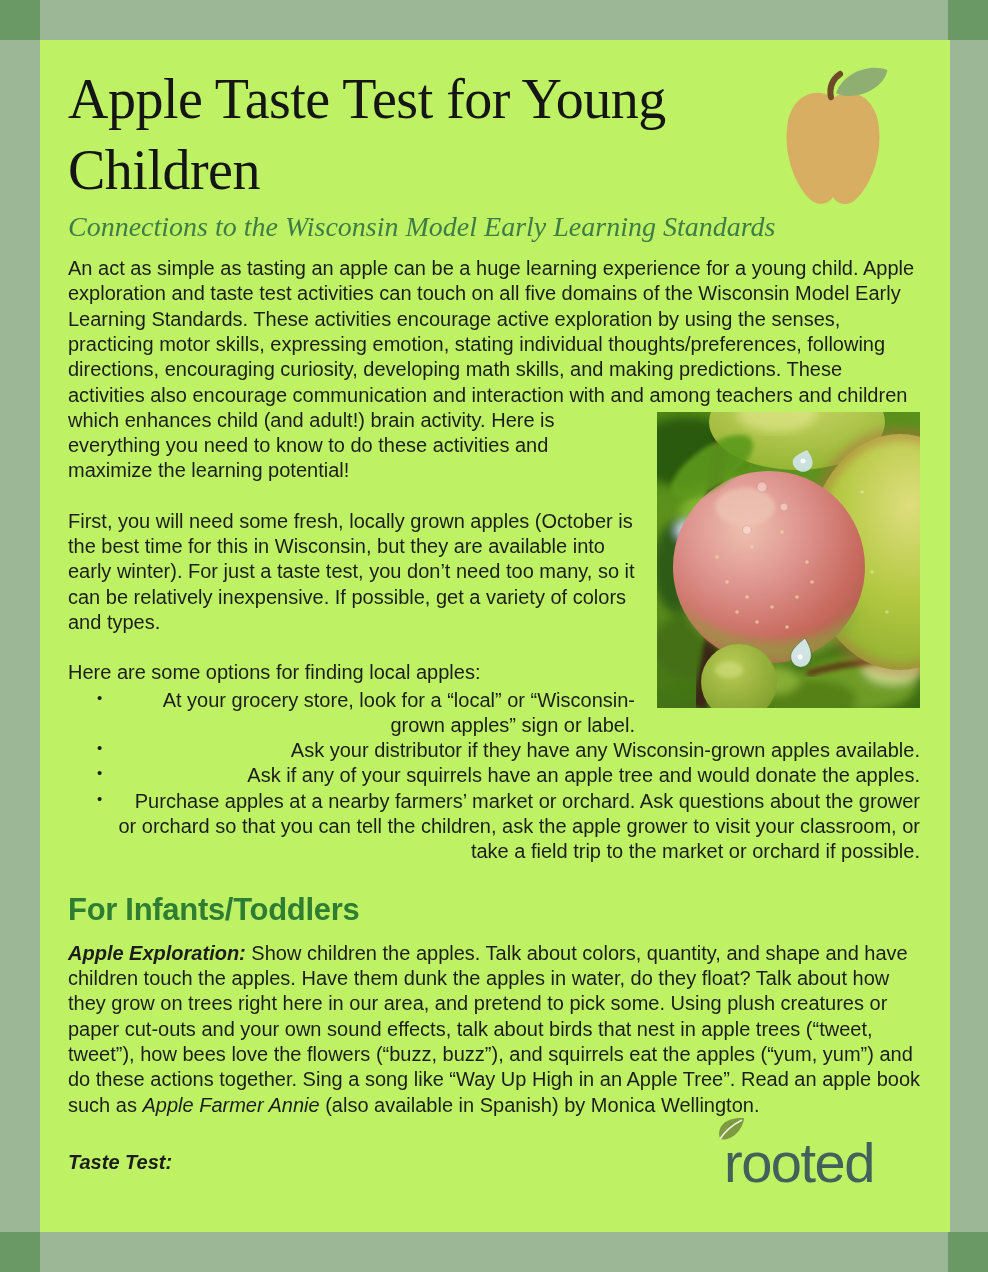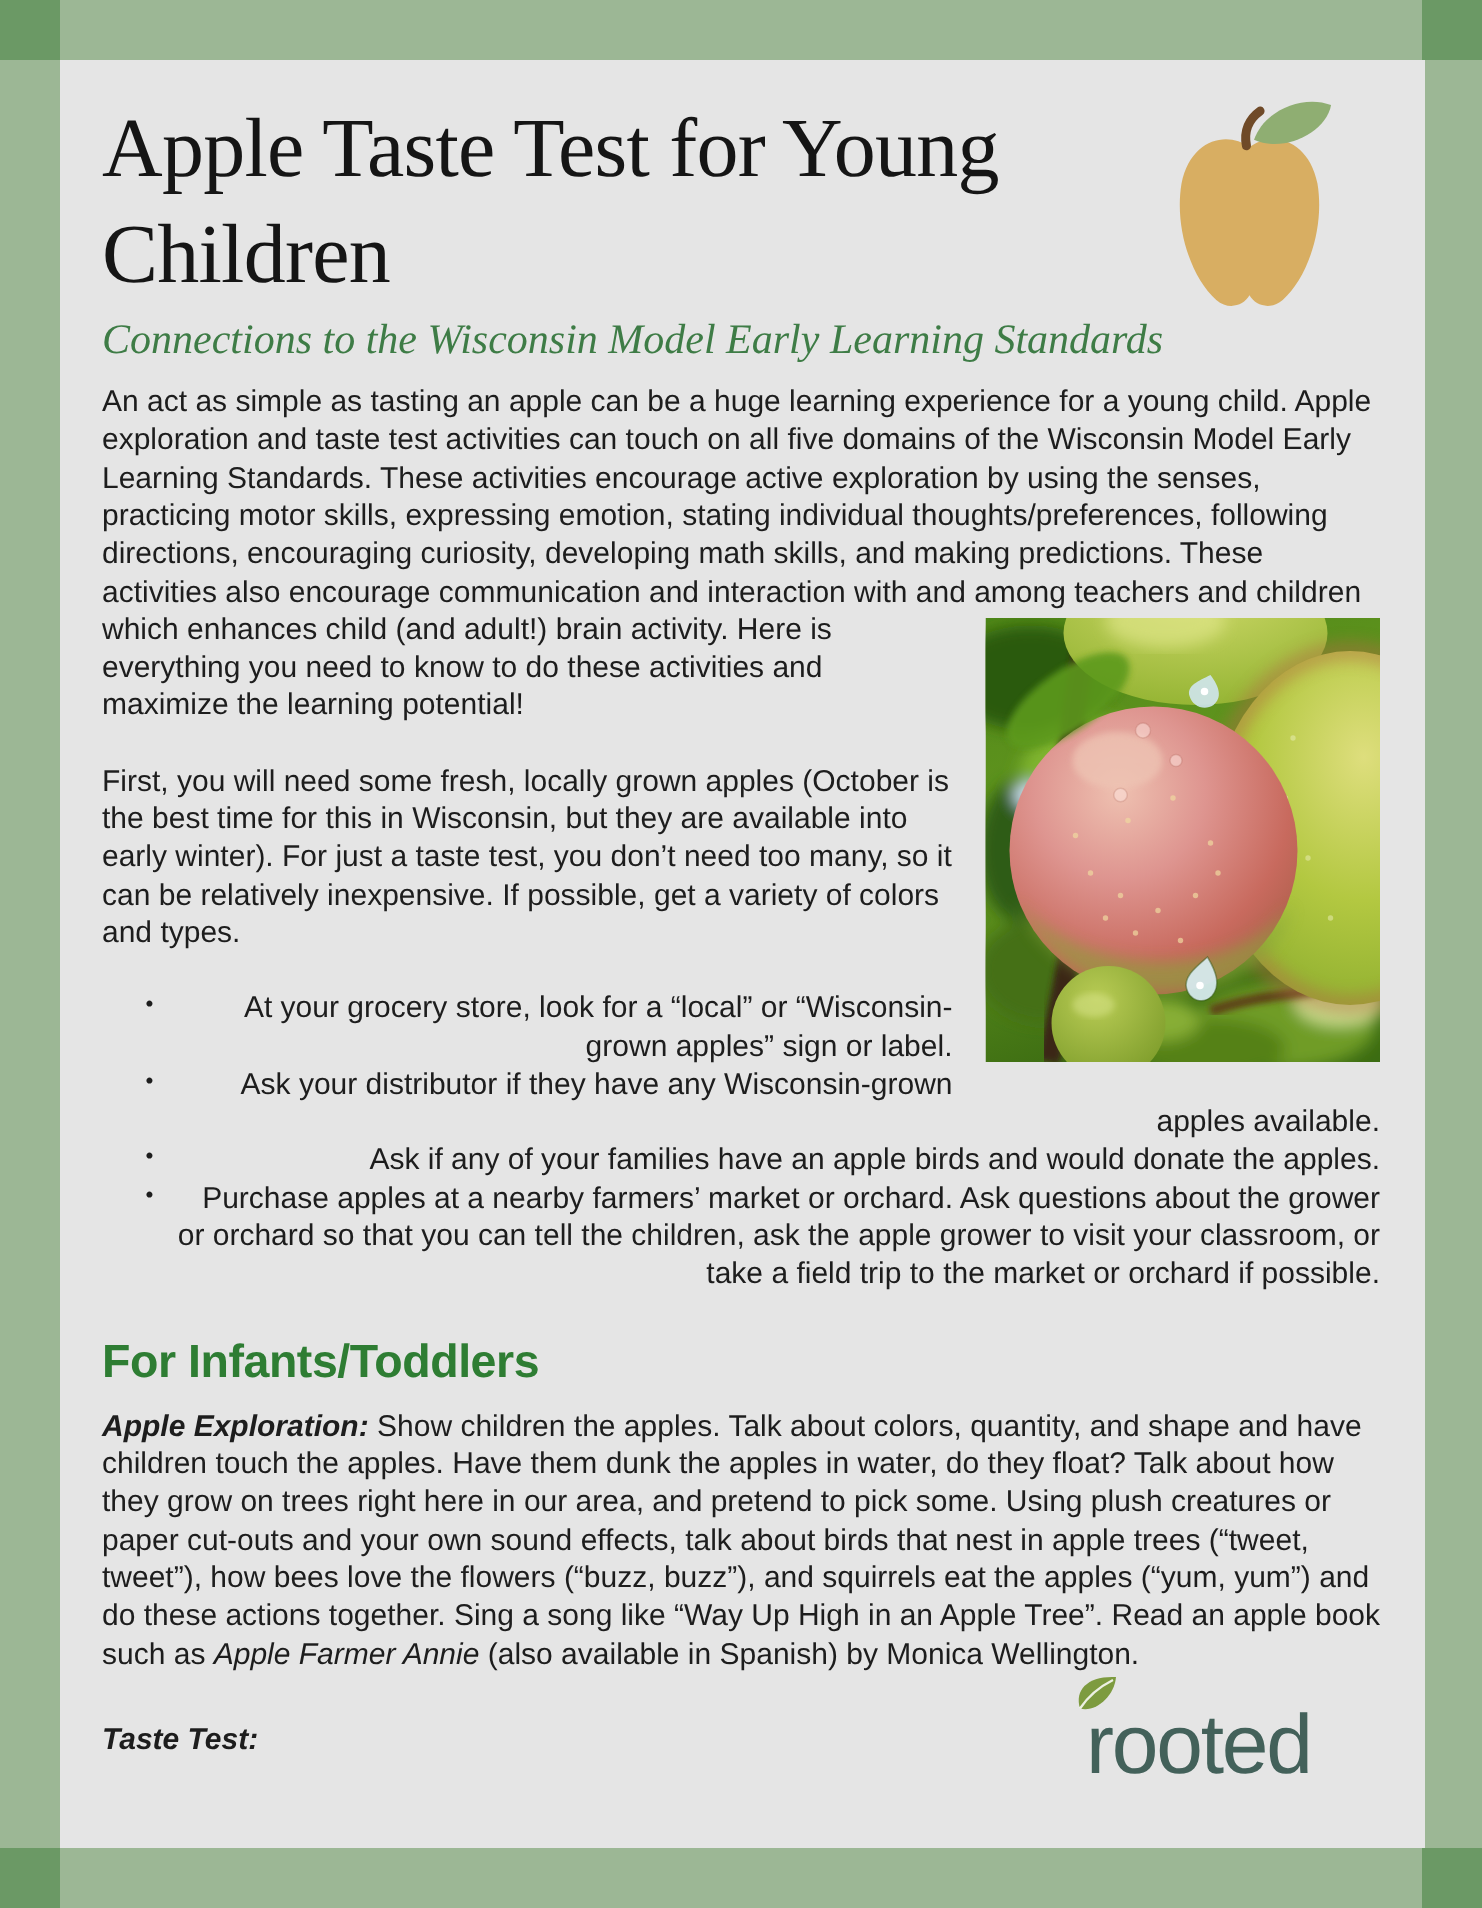--- a/index.html
+++ b/index.html
@@ -9,21 +9,21 @@
     font-family:"Liberation Sans",sans-serif;
     -webkit-font-smoothing:antialiased;
   }
   .corner{position:absolute;width:40px;height:40px;background:#6b9965;}
   .corner.tl{left:0;top:0}
   .corner.tr{right:0;top:0}
   .corner.bl{left:0;bottom:0}
   .corner.br{right:0;bottom:0}
   .sheet{
     position:absolute;left:40px;top:40px;width:910px;height:1192px;
-    background:#e5e5e5;box-sizing:border-box;
+    background:#bef264;box-sizing:border-box;
     padding:0 30px 5px 28px;overflow:hidden;
   }
   .apple-illo{position:absolute;top:26px;right:60px;width:112px;height:146px;}
   h1.title{
     font-family:"Liberation Serif","DejaVu Serif",serif;
     font-weight:500;font-size:56px;line-height:1.26;letter-spacing:-0.5px;
     color:#151515;max-width:700px;margin:24px 0 6px 0;
   }
   .subtitle{
     font-family:"Liberation Serif","DejaVu Serif",serif;
@@ -172,24 +172,25 @@
             <circle cx="82" cy="270" r="38" fill="url(#smallApple)"></circle>
             <ellipse cx="72" cy="258" rx="14" ry="8" fill="#d3e083" opacity="0.6" filter="url(#soft2)"></ellipse>
             <ellipse cx="55" cy="55" rx="48" ry="20" fill="#5d9a1c" transform="rotate(-35 55 55)" opacity="0.9" filter="url(#soft2)"></ellipse>
           </svg>
         </span>
         <span>child (and adult!) brain activity. Here is everything you need to know to do these activities and maximize the learning potential!</span>
       </p>
 
       <p class="bp">First, you will need some fresh, locally grown apples (October is the best time for this in Wisconsin, but they are available into early winter). For just a taste test, you don’t need too many, so it can be relatively inexpensive. If possible, get a variety of colors and types.</p>
 
+      <p class="bp lead">Here are some options for finding local apples:</p>
       <ul class="blist">
         <li>At your grocery store, look for a “local” or “Wisconsin-grown apples” sign or label.</li>
         <li>Ask your distributor if they have any Wisconsin-grown apples available.</li>
-        <li>Ask if any of your families have an apple birds and would donate the apples.</li>
+        <li>Ask if any of your squirrels have an apple tree and would donate the apples.</li>
         <li>Purchase apples at a nearby farmers’ market or orchard. Ask questions about the grower or orchard so that you can tell the children, ask the apple grower to visit your classroom, or take a field trip to the market or orchard if possible.</li>
       </ul>
 
       <h2 class="section">For Infants/Toddlers</h2>
 
       <p class="bp">
         <span class="bi">Apple Exploration:</span>
         <span>Show children the apples. Talk about colors, quantity, and shape and have children touch the apples. Have them dunk the apples in water, do they float? Talk about how they grow on trees right here in our area, and pretend to pick some. Using plush creatures or paper cut-outs and your own sound effects, talk about birds that nest in apple trees (“tweet, tweet”), how bees love the flowers (“buzz, buzz”), and squirrels eat the apples (“yum, yum”) and do these actions together. Sing a song like “Way Up High in an Apple Tree”. Read an apple book such as </span><i>Apple Farmer Annie</i><span> (also available in Spanish) by Monica Wellington.</span>
       </p>
 

